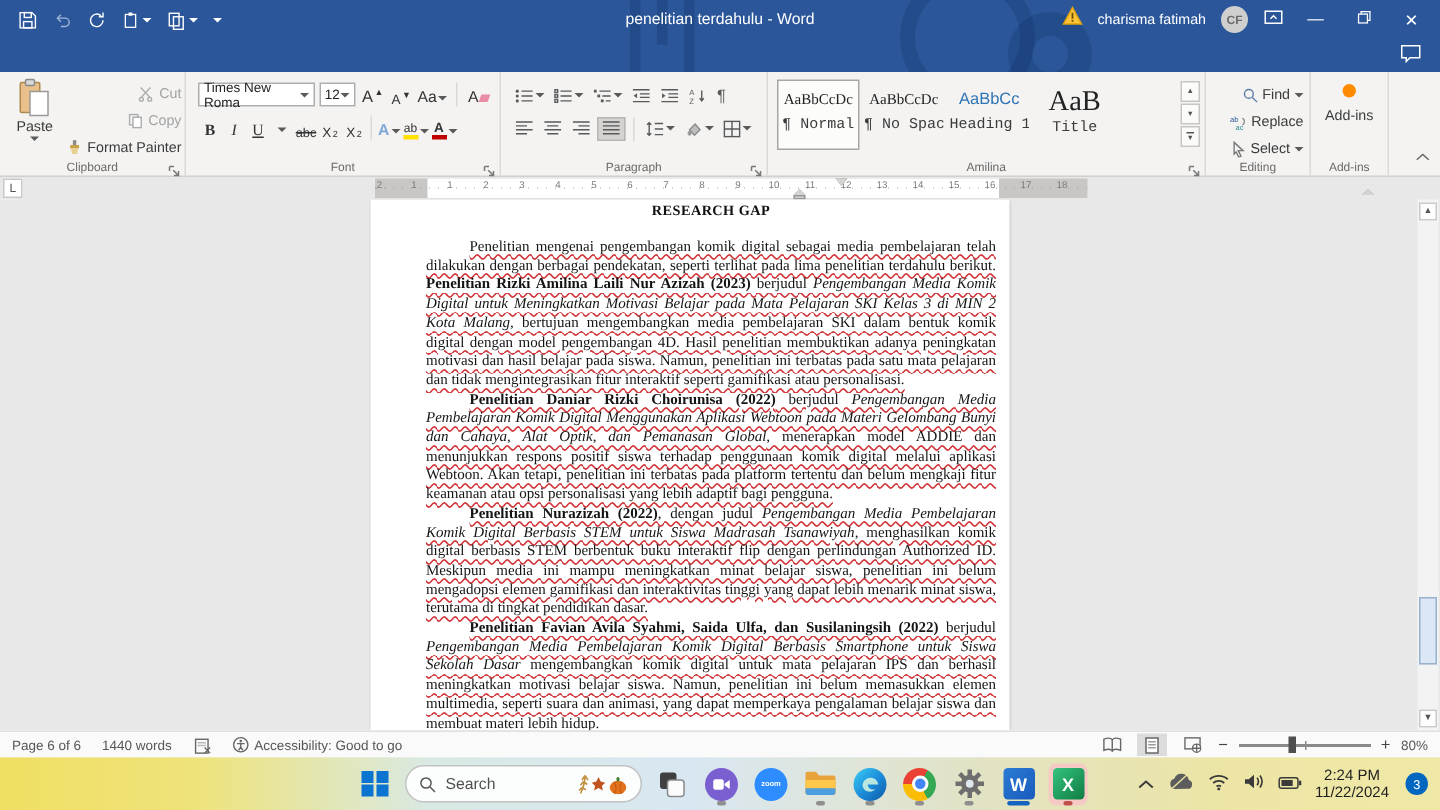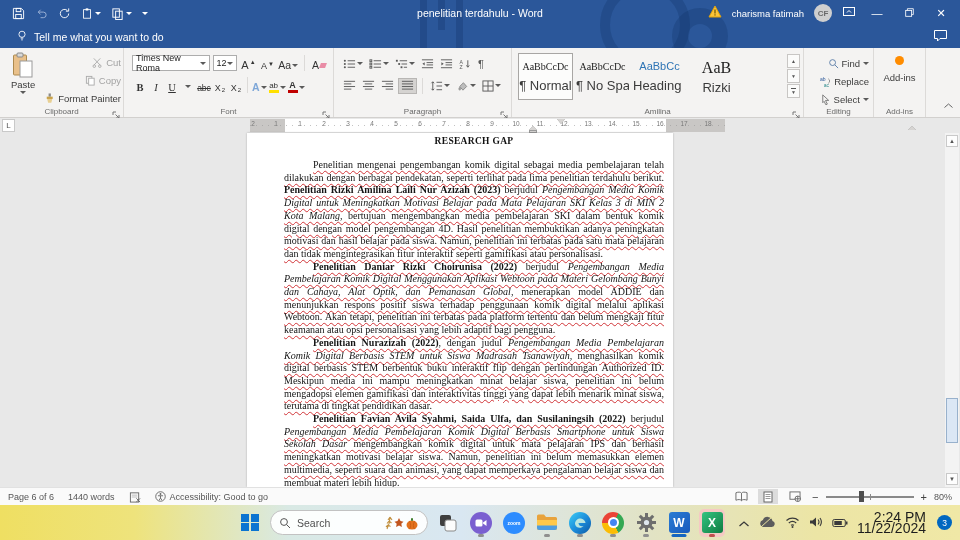--- a/index.html
+++ b/index.html
@@ -62,22 +62,22 @@
   .pg-row { display:flex; align-items:center; gap:2px; height:17px; }
   .pg-row + .pg-row { margin-top:5px; }
   .pbtn { height:16px; display:flex; align-items:center; justify-content:center; padding:0 2px; gap:1px; }
   .pbtn.sel { background:#d5d3d1; border:1px solid #b8b6b4; }
   
   .scards { display:flex; padding:5px 2px 0 6px; }
   .scard { width:55px; height:47px; text-align:center; padding-top:6px; border:1px solid transparent; margin-right:2px; }
   .scard.sel { border-color:#a8a6a4; background:#fcfcfb; }
   .sprev { font-family:"Liberation Serif",serif; font-size:10px; line-height:13px; color:#222; white-space:nowrap; overflow:hidden; }
   .scard.h .sprev { color:#2e74b5; font-family:"Liberation Sans",sans-serif; font-size:11px; }
-  .scard.t .sprev { font-size:16px; line-height:15px; }
-  .slab { font-size:13px; color:#3b3b3b; margin-top:5px; white-space:nowrap; overflow:hidden; }
+  .scard.t .sprev { font-size:19px; line-height:15px; }
+  .slab { font-size:10px; color:#3b3b3b; margin-top:5px; white-space:nowrap; overflow:hidden;font-family:Liberation Mono, monospace; }
   .scol { position:absolute; right:3px; top:6px; width:13px; display:flex; flex-direction:column; gap:1px; }
   .scol .sb { width:13px; height:14px; border:1px solid #c8c6c4; background:#fbfbfa; display:flex; align-items:center; justify-content:center; }
   
   .ed-col { padding:6px 4px 0 8px; display:flex; flex-direction:column; }
   
   .addins-btn { display:flex; flex-direction:column; align-items:center; padding-top:8px; font-size:9.5px; color:#3b3b3b; gap:7px; }
   .orange-dot { width:9px; height:9px; border-radius:50%; background:#ff8c00; }
   .collapse-ribbon { position:absolute; right:6px; bottom:3px; }
 
   
@@ -135,21 +135,21 @@
   .purple { width:22px; height:22px; background:#7a5fd0; }
   .edge { width:22px; height:22px; background:linear-gradient(135deg,#35c1f1 10%,#1b89d8 55%,#0c59a4 100%); }
   .chrome { width:22px; height:22px; background:conic-gradient(from -90deg,#ea4335 0 120deg,#34a853 120deg 240deg,#fbbc05 240deg 360deg); position:relative; }
   .chrome .cw { width:11px; height:11px; background:#fff; border-radius:50%; display:flex; align-items:center; justify-content:center; }
   .chrome .cb { width:7px; height:7px; background:#4285f4; border-radius:50%; }
   .officeicon { width:21px; height:21px; border-radius:3px; color:#fff; font-weight:bold; font-size:12px; display:flex; align-items:center; justify-content:center; }
   .word { background:linear-gradient(135deg,#2b7cd3,#185abd); }
   .excel { background:linear-gradient(135deg,#33c481,#107c41); }
   .excel-wrap { background:#f5c9c4; border-radius:5px; padding:2px; }
   .tray { position:absolute; right:34px; top:0; height:35px; display:flex; align-items:center; gap:9px; }
-  .clock { text-align:right; font-size:14px; line-height:11px; color:#1d1d1d; }
+  .clock { text-align:center; font-size:10px; line-height:11px; color:#1d1d1d; }
   .badge { position:absolute; right:8px; top:10px; width:15px; height:15px; border-radius:50%; background:#0067c0; color:#fff; font-size:8.5px; display:flex; align-items:center; justify-content:center; }
 </style>
 </head>
 <body>
 
 <div class="header">
   <div class="art">
     <i class="c1"></i>
       <i class="c2"></i>
     <i class="bar" style="left:420px"></i>
@@ -216,29 +216,20 @@
       <span class="winbtn">
         <svg width="11" height="11" viewBox="0 0 13 13">
             <rect x="2" y="4" width="7" height="7" fill="none" stroke="#fff"></rect>
             <path d="M4 4V2h7v7h-2" fill="none" stroke="#fff"></path>
           </svg>
       </span>
       <span class="winbtn">✕</span>
     </div>
   </div>
   <div class="tabrow">
-    <div class="tellme">
-      <span>
-        <svg width="12" height="14" viewBox="0 0 14 15">
-            <circle cx="7" cy="5.5" r="3.6" fill="none" stroke="#fff"></circle>
-            <path d="M5.5 10h3M6 12h2" stroke="#fff"></path>
-          </svg>
-      </span>
-      <span>Tell me what you want to do</span>
-    </div>
     <div class="comment-btn">
       <svg width="15" height="14" viewBox="0 0 15 14">
           <path d="M1.5 1.5h12v8h-6.5L4.5 12V9.5h-3z" fill="none" stroke="#fff"></path>
         </svg>
     </div>
   </div>
 </div>
 
 <div class="ribbon">
 
@@ -469,21 +460,21 @@
         <div class="scard n">
           <div class="sprev">AaBbCcDc</div>
           <div class="slab">¶ No Spac...</div>
         </div>
         <div class="scard h">
           <div class="sprev">AaBbCc</div>
           <div class="slab">Heading 1</div>
         </div>
         <div class="scard t">
           <div class="sprev">AaB</div>
-          <div class="slab">Rizki</div>
+          <div class="slab">Title</div>
         </div>
       </div>
     <div class="scol">
       <div class="sb">
           <span style="font-size:5px;color:#555">▲</span>
         </div>
       <div class="sb">
           <span style="font-size:5px;color:#555">▼</span>
         </div>
       <div class="sb">

